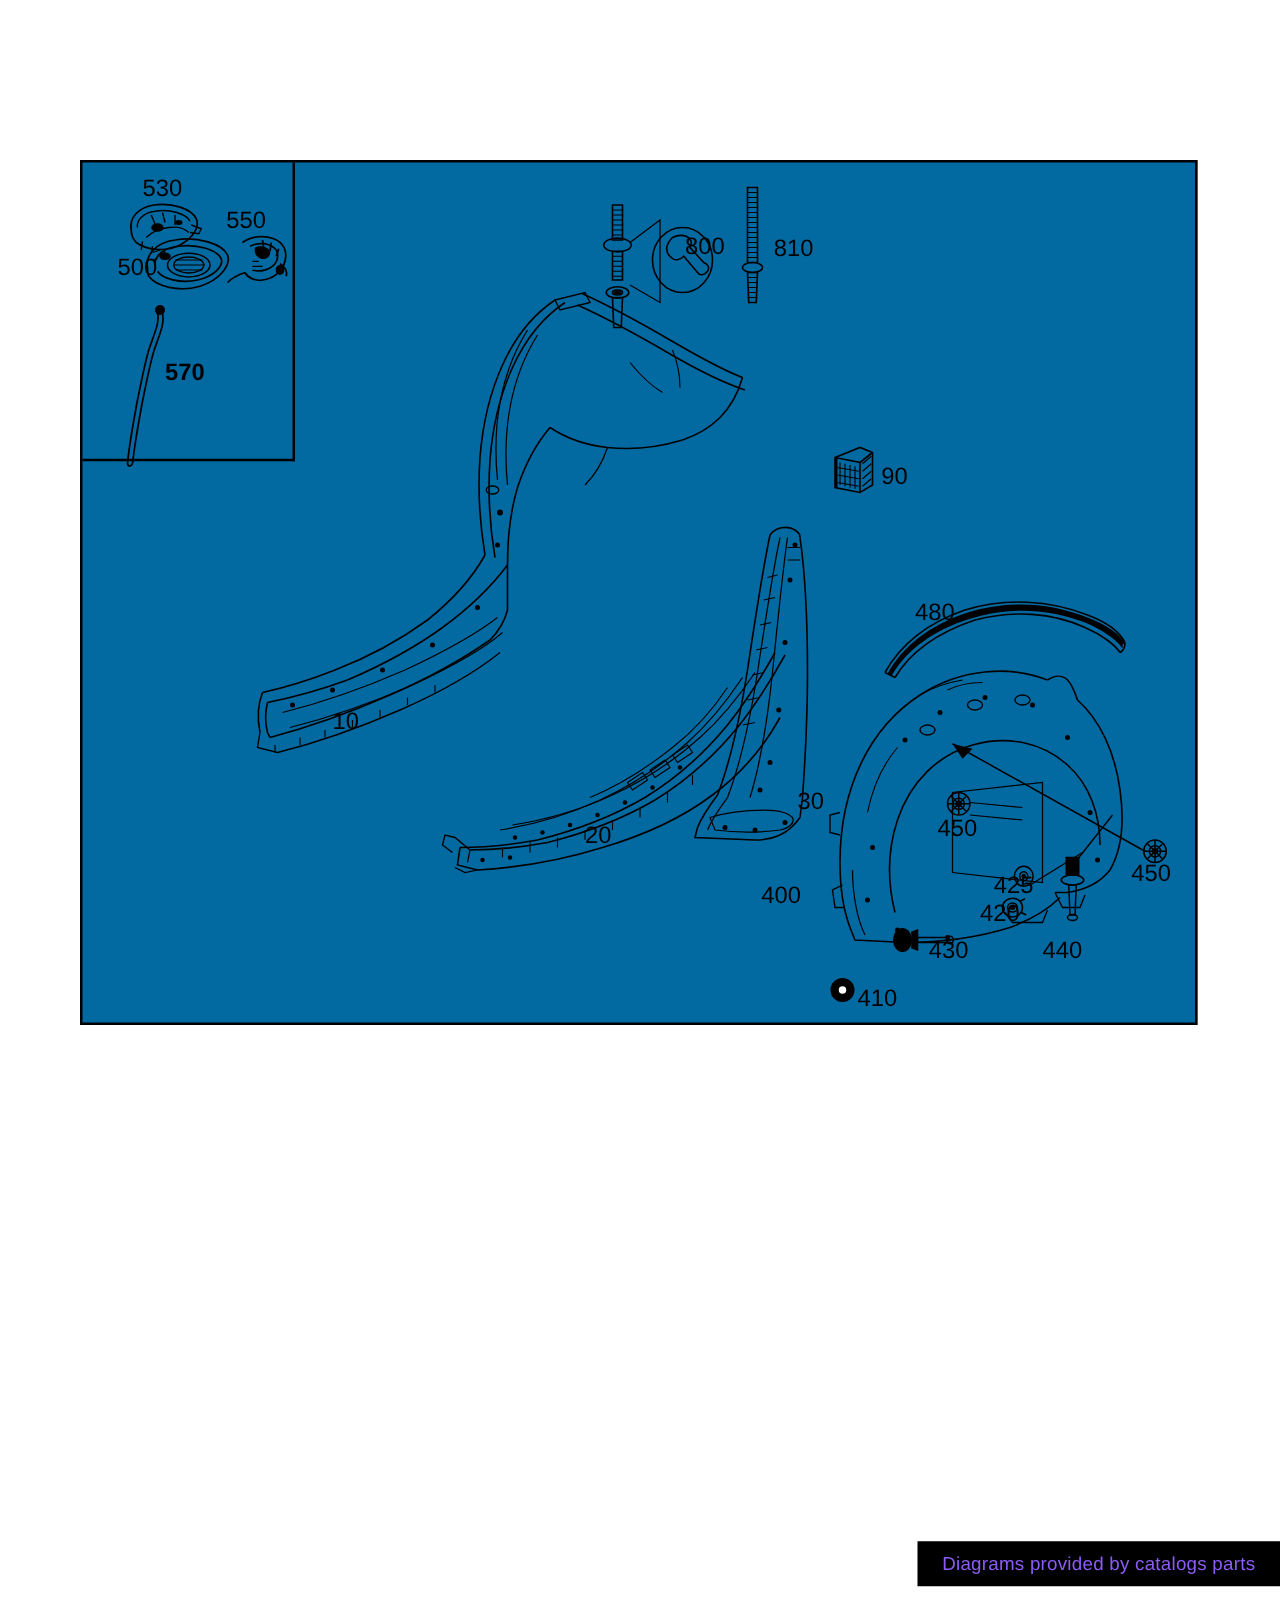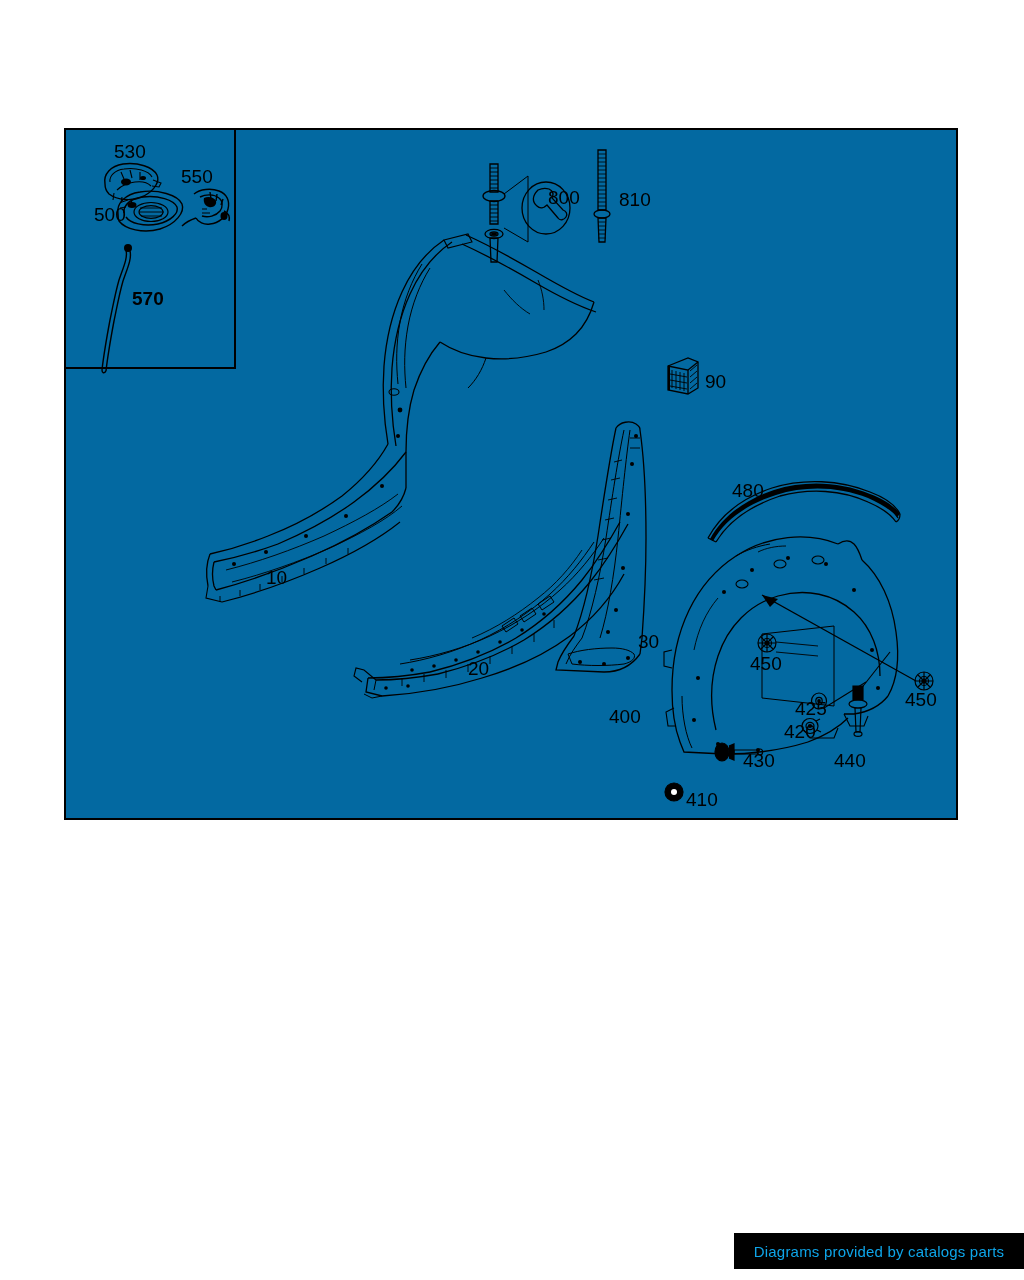--- a/index.html
+++ b/index.html
@@ -13,21 +13,21 @@
   #inset-box{position:absolute;left:0px;top:0px;width:170px;height:239px;
        border-right:2px solid #000;border-bottom:2px solid #000;box-sizing:border-box;}
 
   .lbl{position:absolute;font-size:19px;line-height:19px;letter-spacing:0px;
        color:#000;white-space:nowrap;font-family:"Liberation Sans", sans-serif;}
 
   .art{position:absolute;}
   svg{display:block;overflow:visible;}
 
   #watermark{position:absolute;left:734px;top:1233px;width:290px;height:36px;
-       background:#000;color:#0ea5e9;display:flex;align-items:center;
+       background:#000;color:#8b5cf6;display:flex;align-items:center;
        justify-content:center;font-size:15px;letter-spacing:.2px;}
 </style>
 </head>
 <body>
 
 <div id="diagram-frame">
 
   <div id="inset-box"></div>
 
   <div class="art" style="left:31px;top:30px;">

